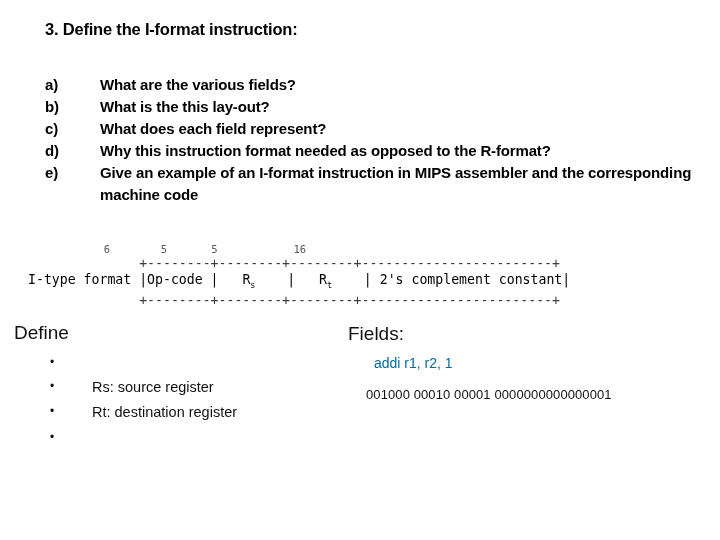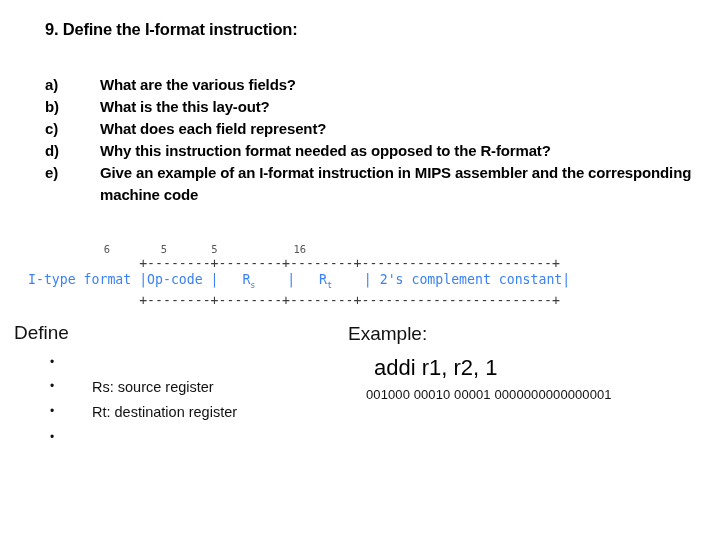--- a/index.html
+++ b/index.html
@@ -69,21 +69,21 @@
     font-size: 10.5px;
     line-height: 13px;
     white-space: pre;
     font-family: "DejaVu Sans Mono", "Liberation Mono", monospace;
   }
   .ascii-rule {
     color: #3d3d3d;
     white-space: pre;
   }
   .ascii-body {
-    color: #3b82f6;
+    color: #000000;
     white-space: pre;
   }
   .ascii-body .sub {
     font-size: 8.5px;
     vertical-align: sub;
     letter-spacing: 0;
   }
 
   
   .fields-title {
@@ -123,39 +123,39 @@
     left: 348px;
     top: 323px;
     font-size: 19px;
     font-family: "Liberation Sans", sans-serif;
     color: #111111;
   }
   .example-asm {
     position: absolute;
     left: 374px;
     top: 355px;
-    font-size: 22px;
-    font-family: "Liberation Sans", sans-serif;
-    color: #000000;
+    font-size: 14px;
+    font-family: "Liberation Sans", sans-serif;
+    color: #0369a1;
   }
   .example-bin {
     position: absolute;
     left: 366px;
     top: 387px;
     font-size: 13px;
     font-family: "Liberation Sans", sans-serif;
     color: #111111;
     letter-spacing: 0.1px;
     white-space: nowrap;
   }
 </style>
 </head>
 <body>
 
-<div class="slide-heading">9. Define the I-format instruction:</div>
+<div class="slide-heading">3. Define the I-format instruction:</div>
 
 <div class="qlist">
 
   <div class="qrow">
     <span class="qmark">a)</span>
     <span class="qtext">What are the various fields?</span>
   </div>
 
   <div class="qrow">
     <span class="qmark">b)</span>
@@ -198,17 +198,17 @@
     <span class="fbullet">•</span>
     <span class="ftext">Rt: destination register</span>
   </div>
 
   <div class="frow">
     <span class="fbullet">•</span>
   </div>
 
 </div>
 
-<div class="example-title">Example:</div>
+<div class="example-title">Fields:</div>
 
 <div class="example-asm">addi r1, r2, 1</div>
 
 <div class="example-bin">001000 00010 00001 0000000000000001</div>
 
 </body></html>

